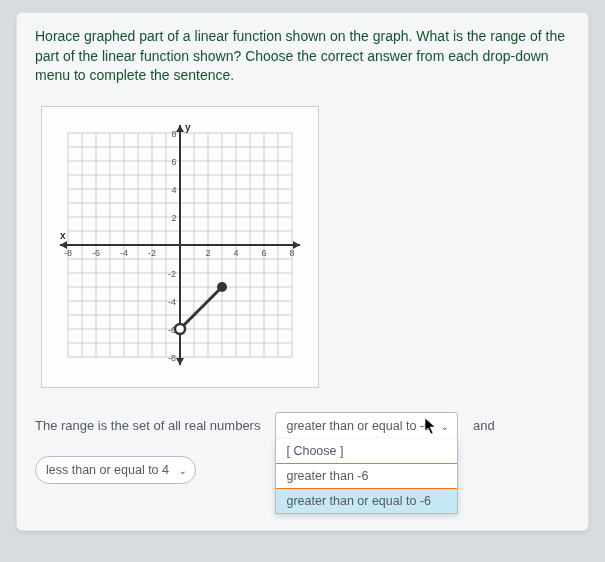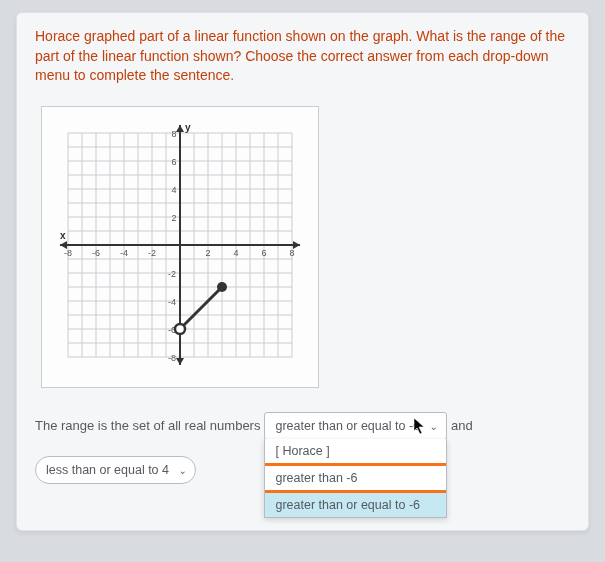--- a/index.html
+++ b/index.html
@@ -12,37 +12,37 @@
   position: relative;
 }
 .card {
   background: #f5f6f8;
   border-radius: 6px;
   padding: 14px 18px 30px 18px;
   border: 1px solid #e0e2e5;
   box-shadow: 0 2px 4px rgba(0,0,0,0.08);
 }
 .question {
-  color: #c2410c;
+  color: #14532d;
   font-size: 14px;
   line-height: 1.4;
   margin-bottom: 20px;
 }
 .graph-wrap {
   display: inline-block;
   background: #fdfdfe;
   padding: 8px;
   border: 1px solid #ccc;
   margin-bottom: 24px;
   margin-left: 6px;
 }
 .sentence-row {
   display: flex;
   align-items: center;
-  gap: 4px;
+  gap: 15px;
   margin-bottom: 16px;
   color: #555a60;
   font-size: 13px;
 }
 .dropdown {
   border: 1px solid #b8bcc2;
   background: #fff;
   padding: 6px 26px 6px 10px;
   font-size: 12.5px;
   color: #555a60;
@@ -67,21 +67,21 @@
   background: #fff;
   border: 1px solid #b8bcc2;
   border-top: none;
   z-index: 10;
   box-shadow: 0 2px 6px rgba(0,0,0,0.15);
 }
 .menu-item {
   padding: 5px 10px;
   font-size: 12.5px;
   color: #555a60;
-  border-top: 3px solid #f97316;
+  border-top: 1px solid #f97316;
 }
 .menu-item:first-child { border-top: none; }
 .menu-item.hl { background: #c5e8f3; }
 .cursor {
   position: absolute;
   width: 14px;
   height: 18px;
 }
 </style>
 </head>
@@ -167,21 +167,21 @@
 
   <div class="sentence-row">
     <span>The range is the set of all real numbers</span>
     <div class="dropdown" style="position:relative;">
       <span>greater than or equal to -6</span>
       <span class="chev">⌄</span>
       <svg class="cursor" style="left:148px;top:4px;" viewBox="0 0 14 18">
           <path d="M1 1 L1 14 L4 11 L7 17 L9 16 L6 10 L11 10 Z" fill="#000" stroke="#fff" stroke-width="0.6"></path>
         </svg>
       <div class="menu">
-        <div class="menu-item">[ Horace ]</div>
+        <div class="menu-item">[ Choose ]</div>
         <div class="menu-item">greater than -6</div>
         <div class="menu-item hl">greater than or equal to -6</div>
       </div>
     </div>
     <span>and</span>
   </div>
 
   <div class="sentence-row">
     <div class="dropdown small" style="position:relative;">
       <span>less than or equal to 4</span>

